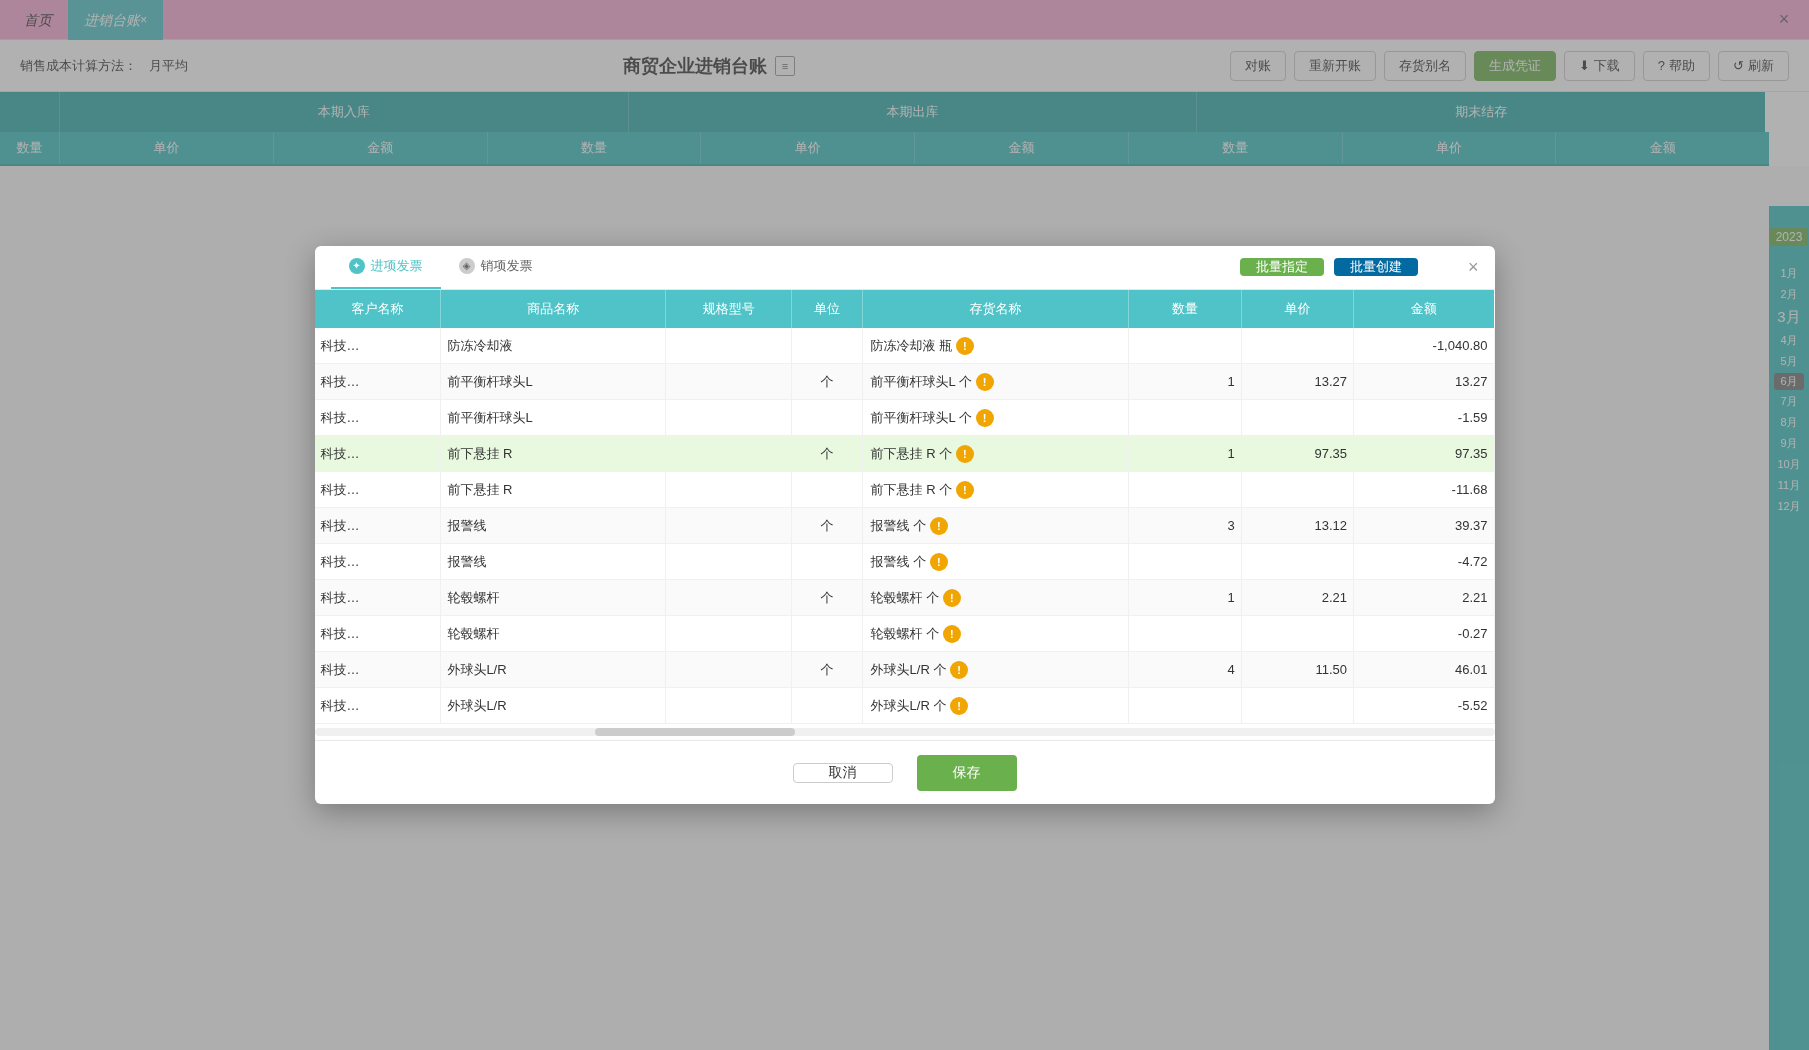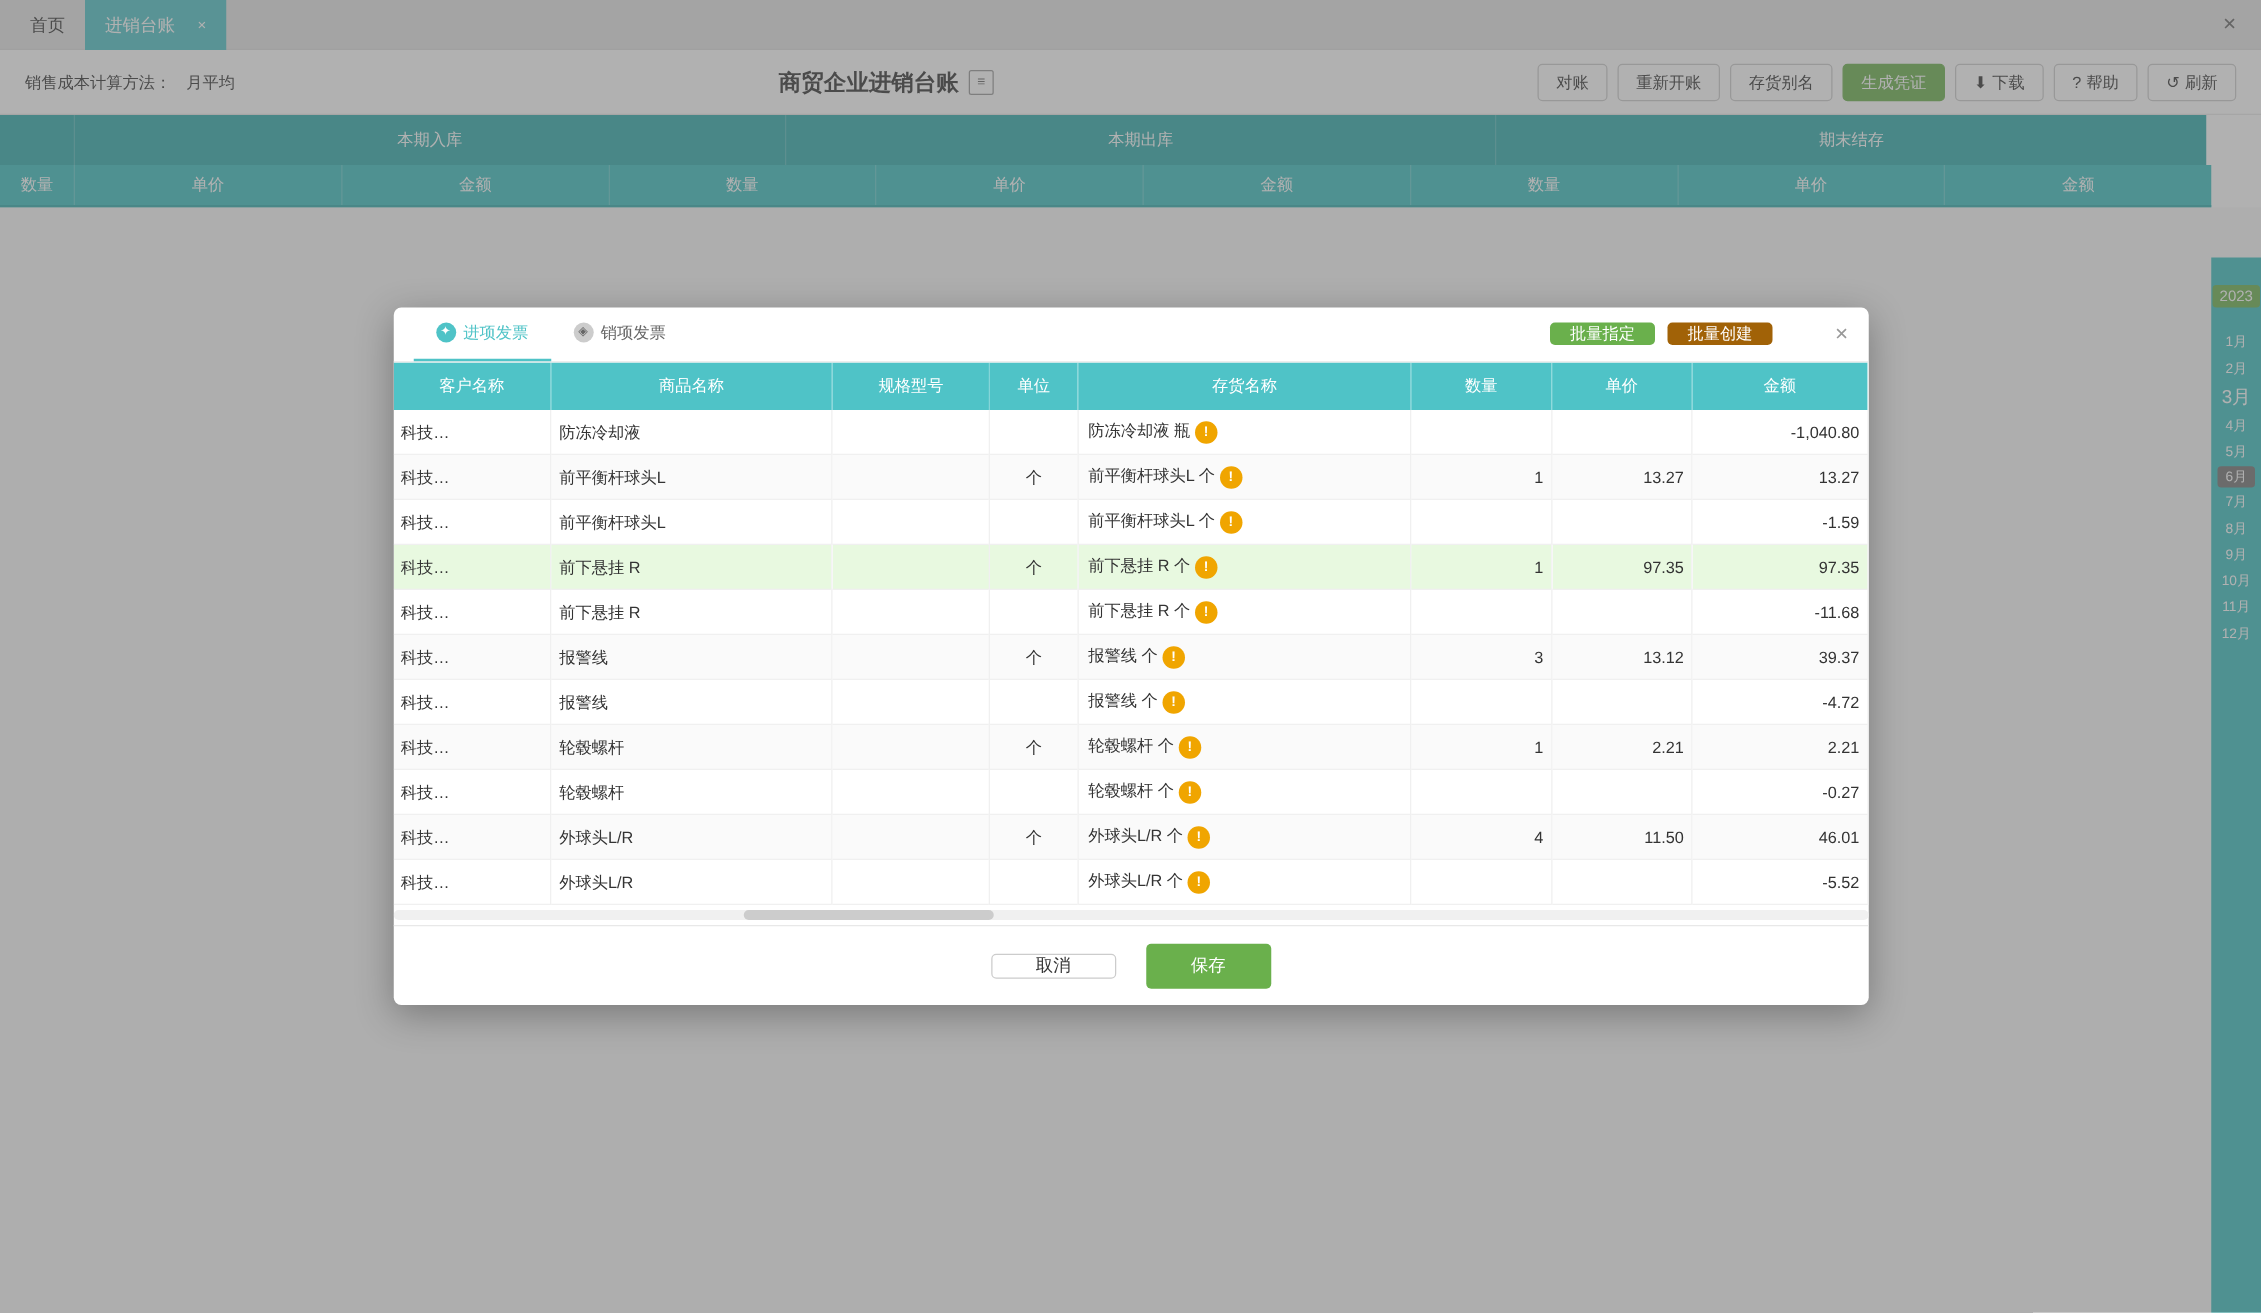--- a/index.html
+++ b/index.html
@@ -9,43 +9,44 @@
       background: #d0d0d0;
       width: 1809px;
       height: 1050px;
       overflow: hidden;
       position: relative;
     }
 
     
     .top-bar {
       height: 40px;
-      background: #e5e5e5;
+      background: #f9a8d4;
       display: flex;
       align-items: center;
       border-bottom: 1px solid #ddd;
       padding: 0 8px;
+      font-style: italic;
     }
     .top-bar-home {
       padding: 0 16px;
       height: 40px;
       line-height: 40px;
       color: #333;
       font-size: 14px;
     }
     .top-bar-tab {
       height: 40px;
       line-height: 40px;
       padding: 0 16px;
       background: #4fc3c7;
       color: #fff;
       font-size: 14px;
       display: flex;
       align-items: center;
-      gap: 18px;
+      gap: 0;
       text-align: right;
     }
     .tab-close {
       cursor: pointer;
       font-size: 12px;
       color: #fff;
     }
     .top-bar-close {
       margin-left: auto;
       font-size: 18px;
@@ -237,21 +238,21 @@
     .btn-batch {
       height: 18px;
       padding: 0 16px;
       border-radius: 4px;
       border: none;
       cursor: pointer;
       font-size: 13px;
       color: #fff;
     }
     .btn-assign { background: #6ab04c; }
-    .btn-create { background: #a16207; }
+    .btn-create { background: #0369a1; }
 
     
     .dialog-table-wrap {
       flex: 1;
       overflow-y: auto;
       overflow-x: auto;
     }
     .dialog-table {
       width: 100%;
       border-collapse: collapse;

